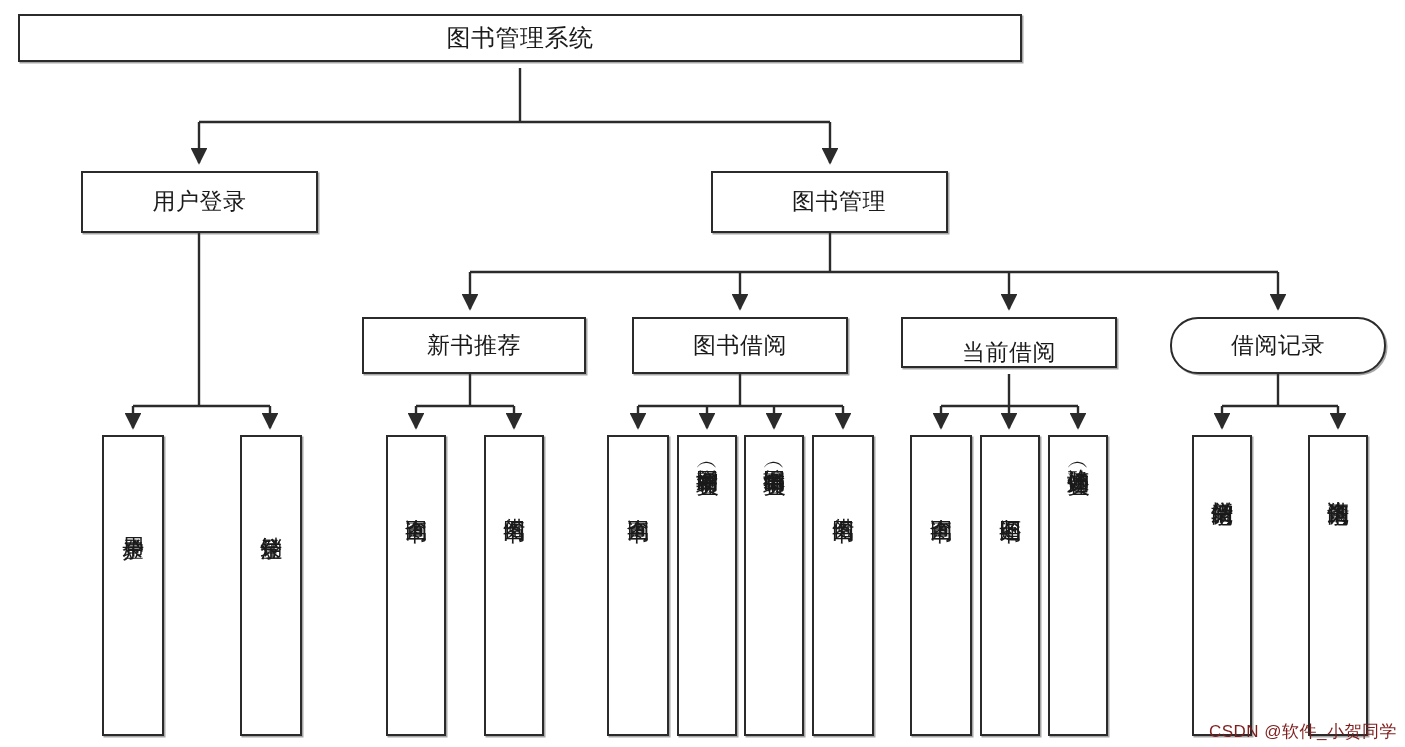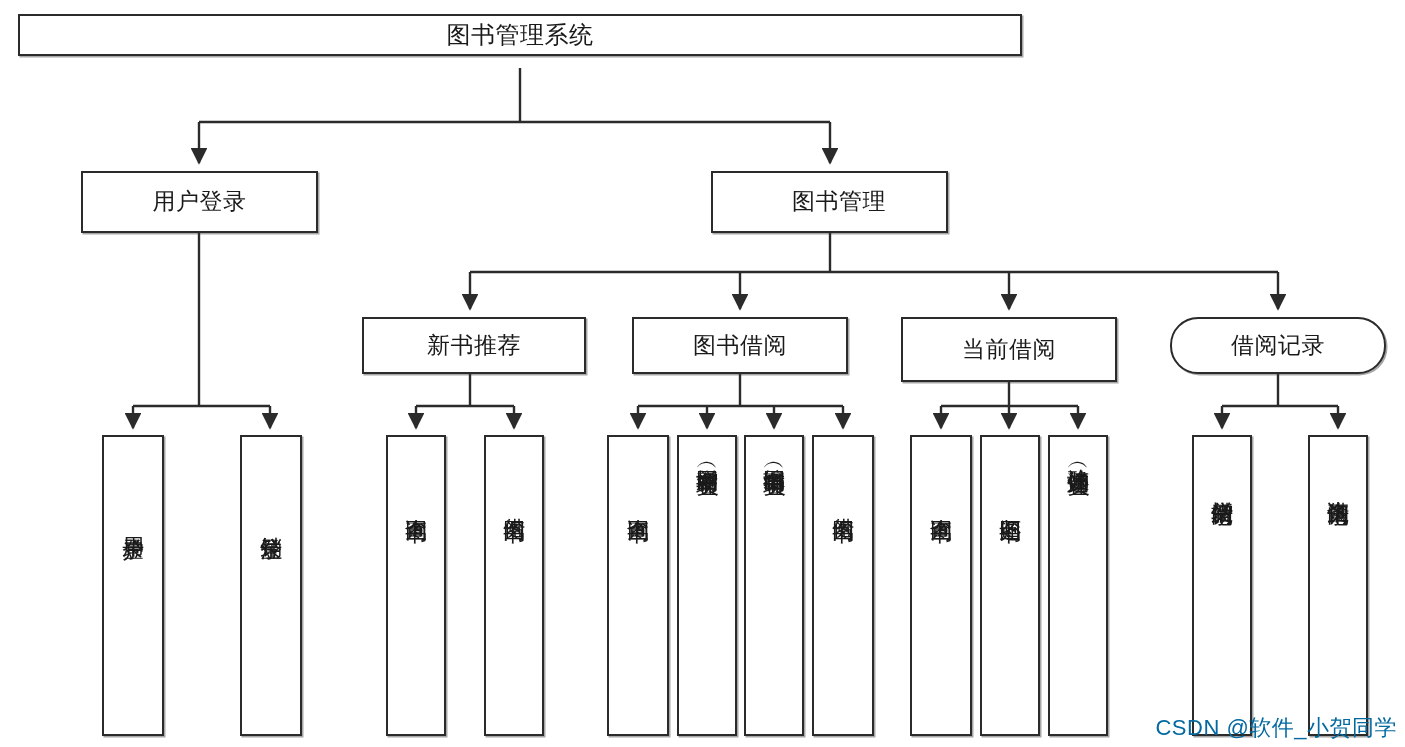--- a/index.html
+++ b/index.html
@@ -71,22 +71,22 @@
   .node.vertical.mid3 .node-label {
     margin-top: 42px;
   }
   .node.vertical.top .node-label {
     margin-top: 10px;
   }
   .watermark {
     position: absolute;
     right: 8px;
     bottom: 4px;
-    font-size: 22px;
-    color: #0369a1;
+    font-size: 17px;
+    color: #7f1d1d;
     letter-spacing: 0.5px;
     white-space: nowrap;
   }
 </style>
 </head>
 <body>
 
 <div id="diagram-root">
 
   <svg id="edges-layer" viewBox="0 0 1405 747" width="1405" height="747">
@@ -132,38 +132,38 @@
       <path d="M 1009 406 L 1009 428" marker-end="url(#arrow)"></path>
       <path d="M 1078 406 L 1078 428" marker-end="url(#arrow)"></path>
 
       <path d="M 1278 374 L 1278 406"></path>
       <path d="M 1222 406 L 1338 406"></path>
       <path d="M 1222 406 L 1222 428" marker-end="url(#arrow)"></path>
       <path d="M 1338 406 L 1338 428" marker-end="url(#arrow)"></path>
     </g>
   </svg>
 
-  <div class="node root horizontal" style="left:18px; top:14px; width:1004px; height:42px;">
+  <div class="node root horizontal" style="left:18px; top:14px; width:1004px; height:48px;">
     <span class="node-label">图书管理系统</span>
   </div>
 
   <div class="node horizontal" style="left:81px; top:171px; width:237px; height:62px;">
     <span class="node-label">用户登录</span>
   </div>
   <div class="node horizontal" style="left:711px; top:171px; width:237px; height:62px;padding-left:19px;">
     <span class="node-label">图书管理</span>
   </div>
 
   <div class="node horizontal" style="left:362px; top:317px; width:224px; height:57px;">
     <span class="node-label">新书推荐</span>
   </div>
   <div class="node horizontal" style="left:632px; top:317px; width:216px; height:57px;">
     <span class="node-label">图书借阅</span>
   </div>
-  <div class="node horizontal" style="left:901px; top:317px; width:216px; height:65px;">
+  <div class="node horizontal" style="left:901px; top:317px; width:216px; height:51px;align-items:flex-end;">
     <span class="node-label">当前借阅</span>
   </div>
   <div class="node horizontal" style="left:1170px; top:317px; width:216px; height:57px;border-radius:28px;">
     <span class="node-label">借阅记录</span>
   </div>
 
   <div class="node vertical mid" style="left:102px; top:435px; width:62px; height:301px;">
     <span class="node-label">用户登录</span>
   </div>
   <div class="node vertical mid" style="left:240px; top:435px; width:62px; height:301px;">

